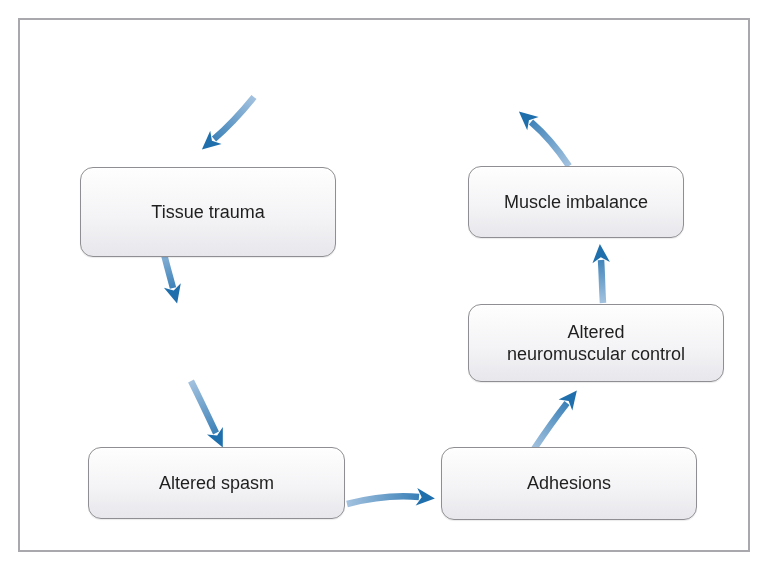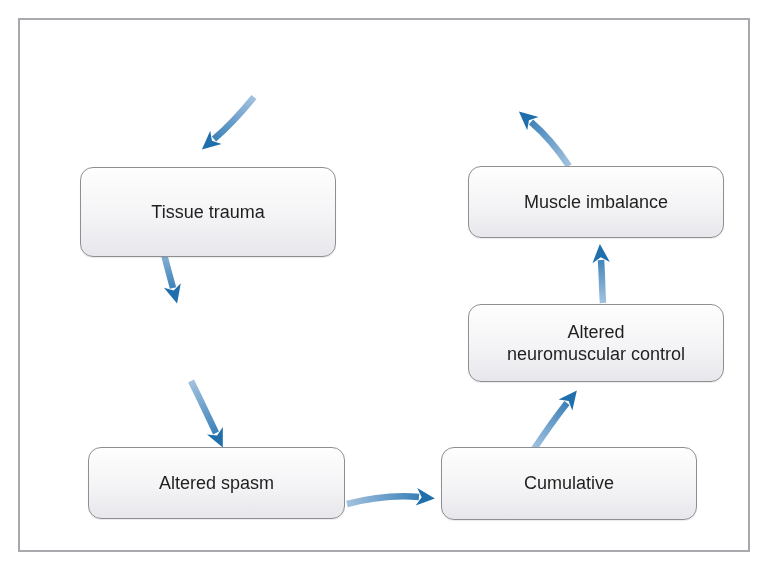--- a/index.html
+++ b/index.html
@@ -25,21 +25,21 @@
   .node.title{
     background:linear-gradient(180deg,#f8ecea 0%,#f1d4d2 48%,#e8bebe 100%);
     border-color:#9a9a9e;font-weight:bold;
   }
   .n-cumulative{left:258px;top:47px;width:252px;height:75px;}
   .n-tissue{left:45px;top:167px;width:256px;height:90px;margin-left:35px;}
   .n-inflammation{left:45px;top:307px;width:256px;height:71px;}
   .n-spasm{left:88px;top:447px;width:257px;height:72px;}
   .n-adhesions{left:441px;top:447px;width:256px;height:73px;}
   .n-altered{left:468px;top:304px;width:256px;height:78px;}
-  .n-imbalance{left:468px;top:166px;width:256px;height:72px;}
+  .n-imbalance{left:468px;top:166px;width:216px;height:72px;}
 </style>
 </head>
 <body>
 
 <div class="canvas">
   <div class="frame"></div>
 
   <svg class="arrows" viewBox="0 0 768 570" xmlns="http://www.w3.org/2000/svg">
     <defs>
       <marker id="ah" viewBox="0 0 12 12" refX="2" refY="6" markerWidth="3.1" markerHeight="3.1" markerUnits="strokeWidth" orient="auto">
@@ -83,21 +83,21 @@
     <path d="M569,166 C557,148 545,134 531,122" fill="none" stroke="url(#g7)" stroke-width="6.5" marker-end="url(#ah)"></path>
   </svg>
 
   <div class="node n-tissue">
     <span>Tissue trauma</span>
   </div>
   <div class="node n-spasm">
     <span>Altered spasm</span>
   </div>
   <div class="node n-adhesions">
-    <span>Cumulative</span>
+    <span>Adhesions</span>
   </div>
   <div class="node n-altered">
     <span>Altered
 neuromuscular control</span>
   </div>
   <div class="node n-imbalance">
     <span>Muscle imbalance</span>
   </div>
 </div>
 

